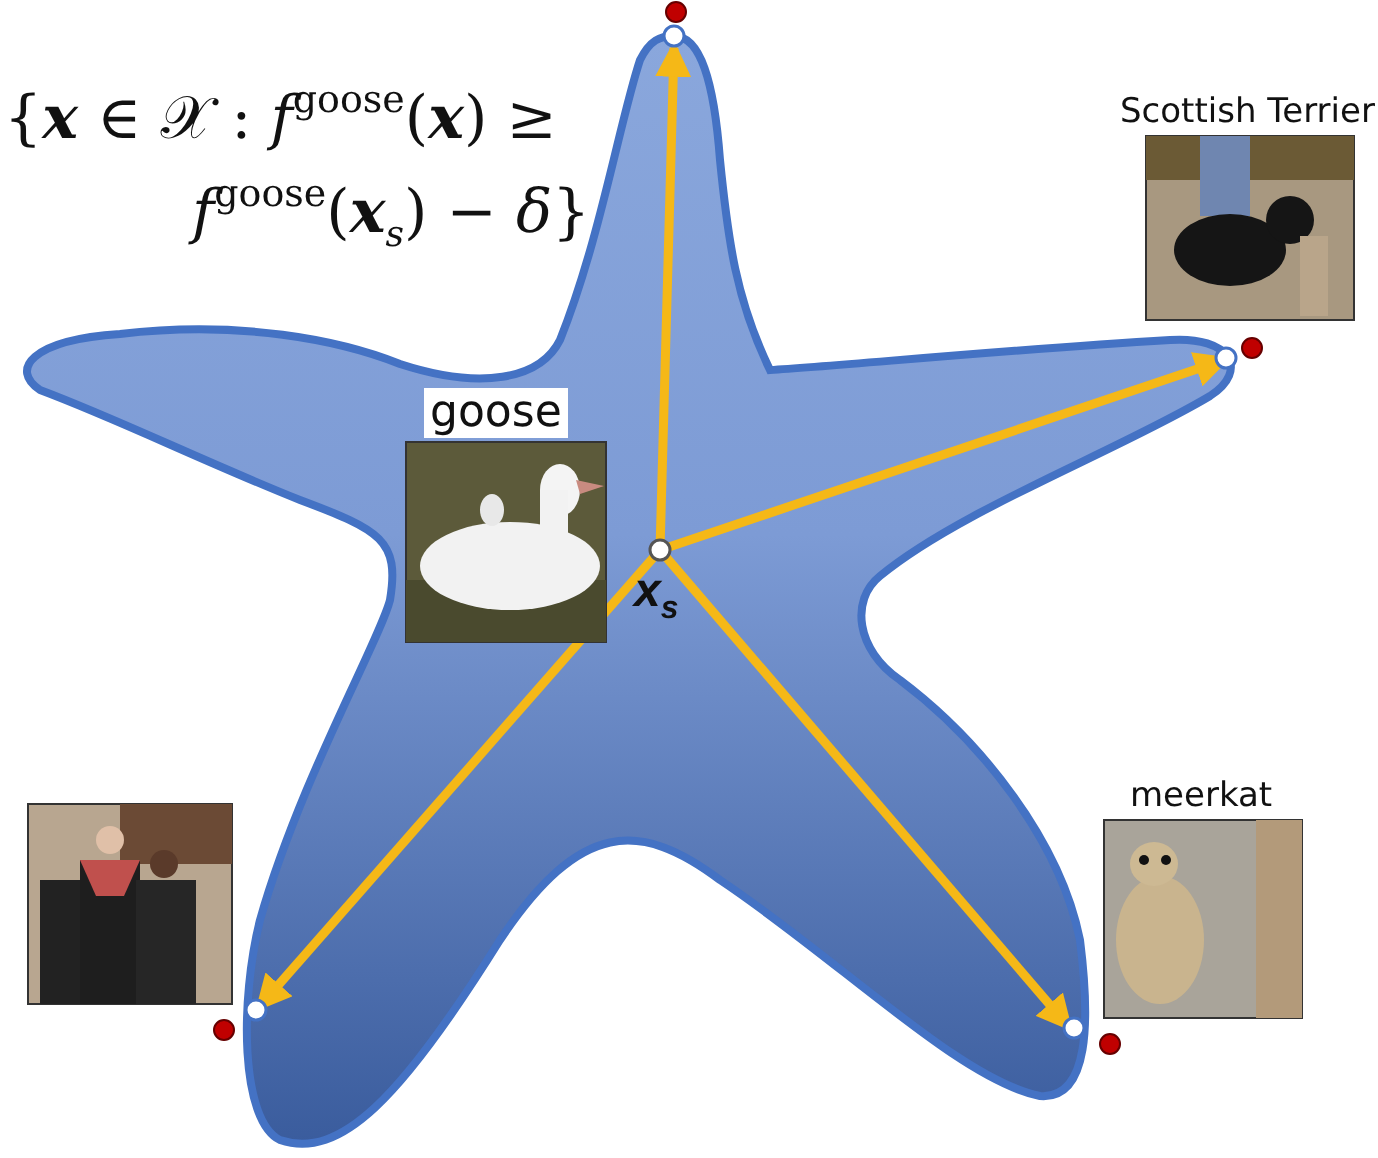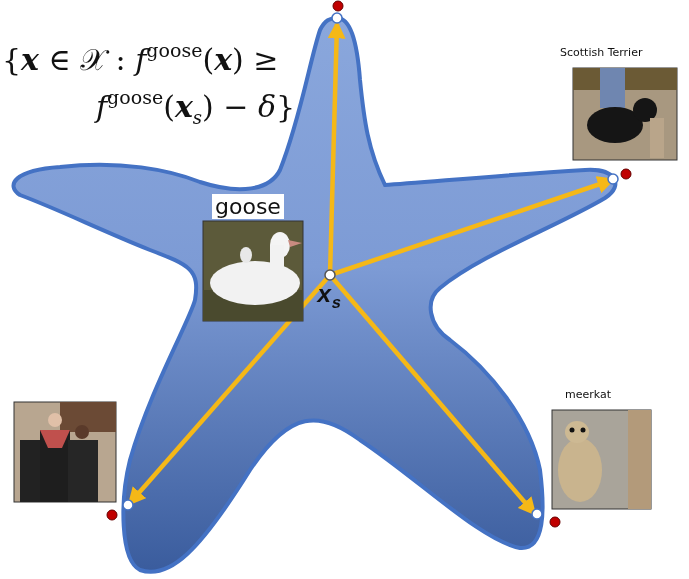--- a/index.html
+++ b/index.html
@@ -5,23 +5,23 @@
   html, body { margin: 0; padding: 0; background: #ffffff; }
   body { width: 689px; height: 579px; position: relative; overflow: hidden;
          font-family: "DejaVu Sans", sans-serif; }
   #stage { position: absolute; left: 0; top: 0; width: 689px; height: 579px; }
   .formula { position: absolute; font-family: "DejaVu Serif", serif; color: #111;
              font-size: 30px; line-height: 1; white-space: nowrap; }
   .formula i { font-style: italic; }
   .formula b { font-weight: bold; font-style: italic; }
   .formula sup { font-size: 19px; position: relative; top: -4px; vertical-align: top; }
   .formula sub { font-size: 18px; }
-  .label { position: absolute; font-size: 11px; color: #111; white-space: nowrap; }
+  .label { position: absolute; font-size: 17px; color: #111; white-space: nowrap; }
   .label.big { font-size: 22px; background: #fff; padding: 0 3px; }
-  .xs { position: absolute; font-family: Liberation Mono, monospace; font-weight: bold;
+  .xs { position: absolute; font-family: Liberation Sans, sans-serif; font-weight: bold;
         font-style: italic; font-size: 24px; color: #111; }
   .xs sub { font-size: 16px; }
 </style>
 </head>
 <body>
 
 <div id="stage">
   <svg width="689" height="579" viewBox="0 0 689 579">
     <defs>
       <linearGradient id="g" x1="0" y1="0" x2="0" y2="1">

